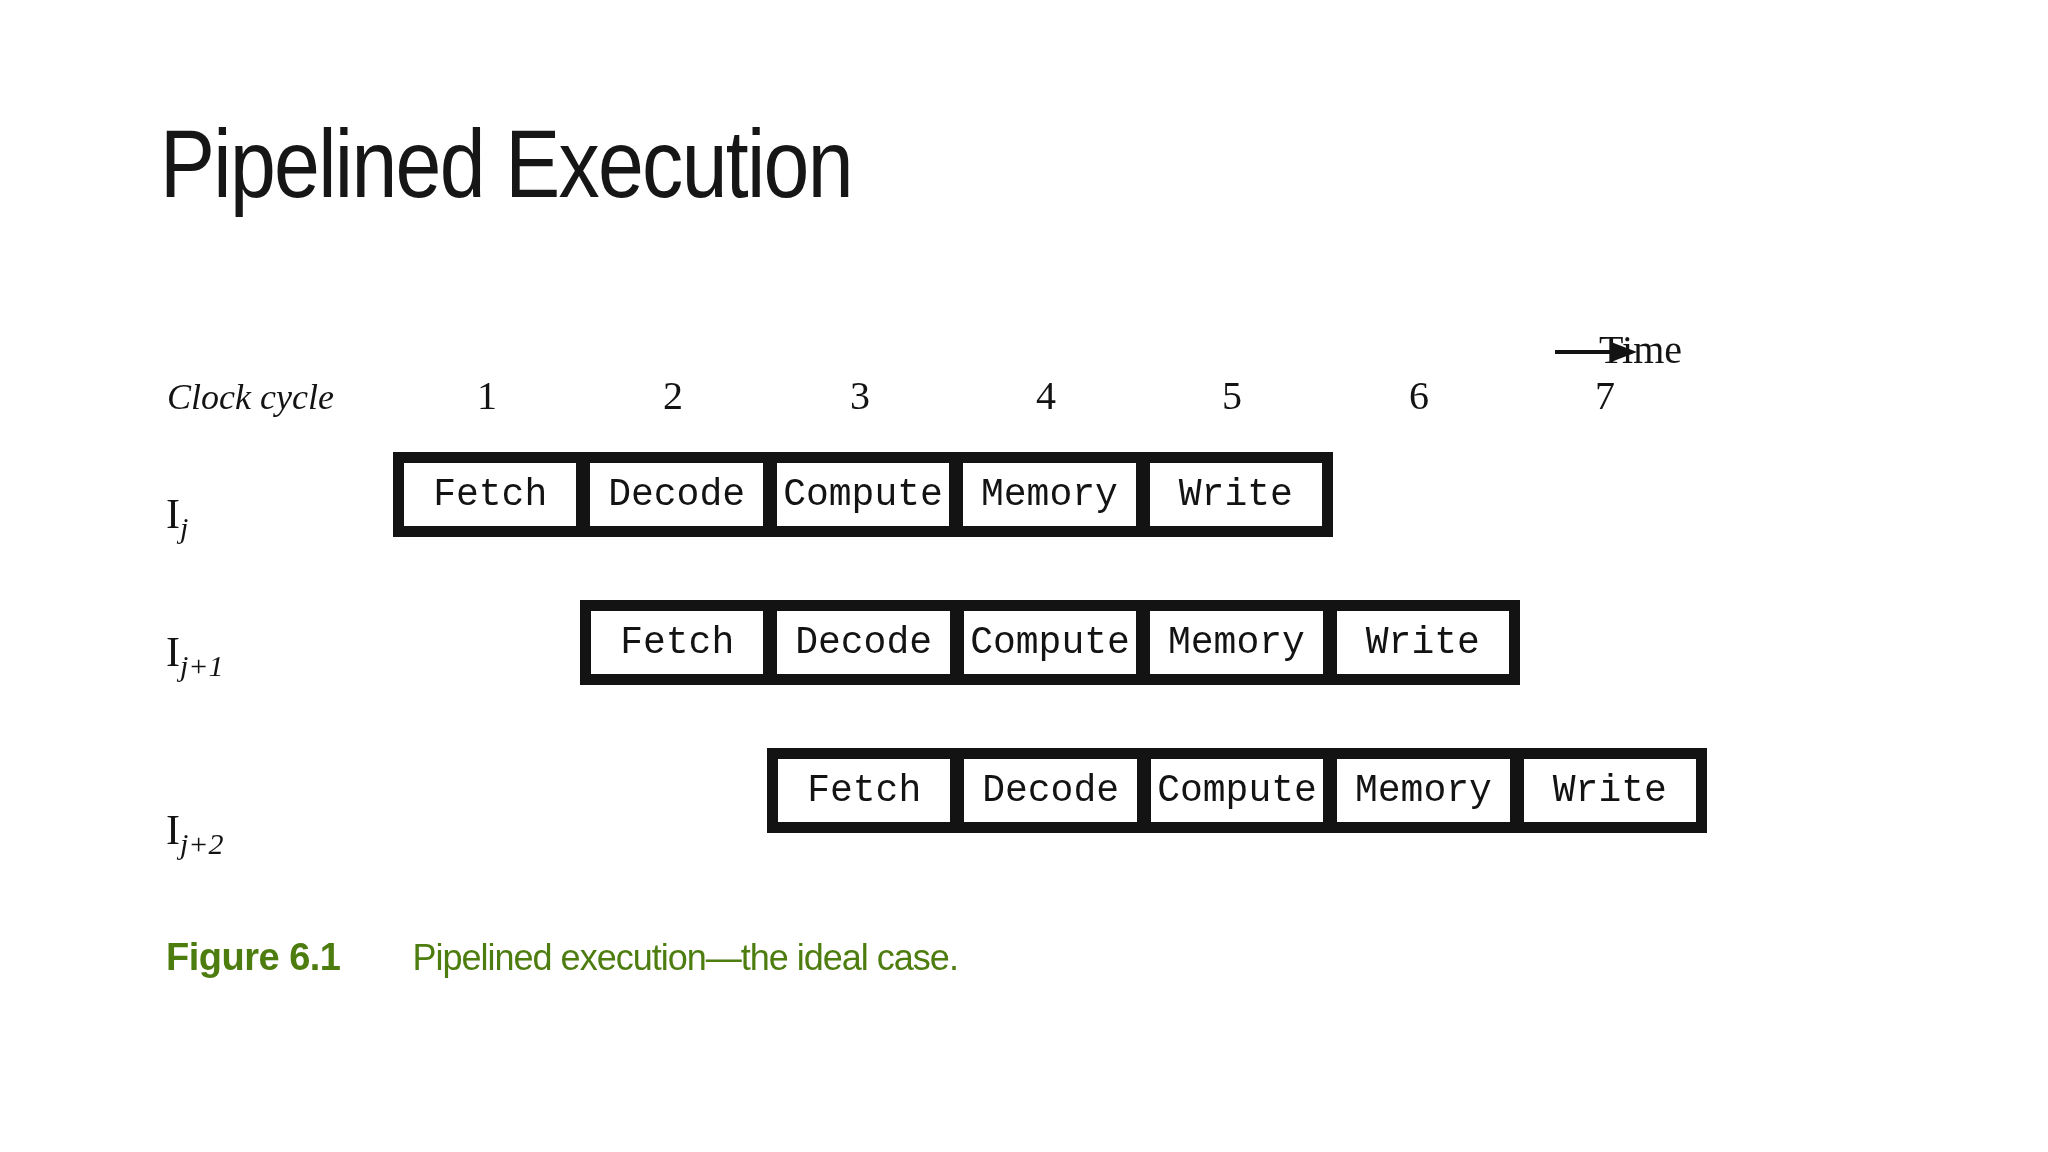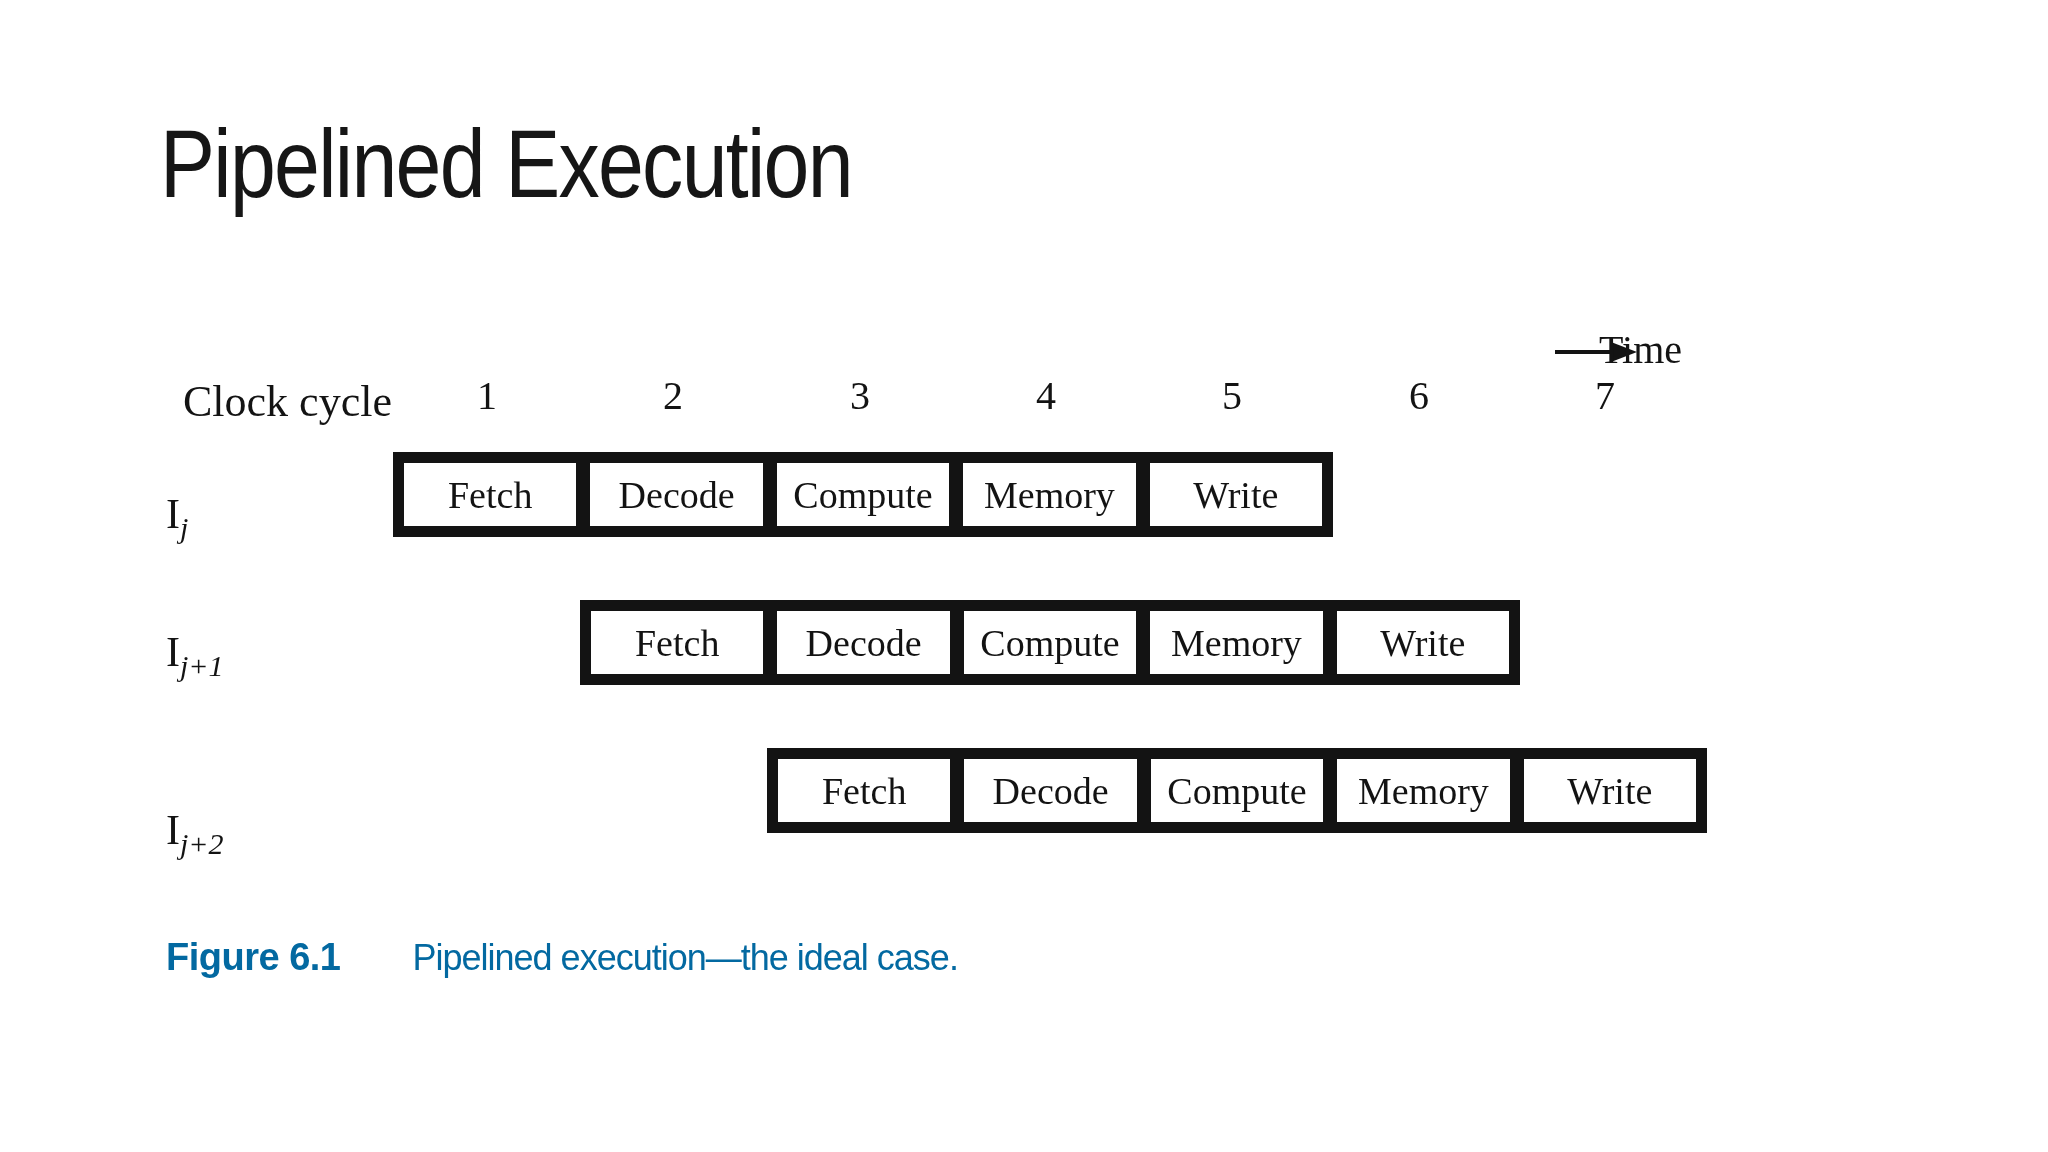--- a/index.html
+++ b/index.html
@@ -42,22 +42,22 @@
     border-top: 10px solid transparent;
     border-bottom: 10px solid transparent;
   }
   .time-label {
     position: absolute; left: 1599px; top: 326px;
     font-size: 40px; white-space: nowrap;
   }
 
   
   .clock-label {
-    position: absolute; left: 183px; top: 376px;
-    font-size: 44px; white-space: nowrap;
+    position: absolute; left: 167px; top: 376px;
+    font-size: 36px; white-space: nowrap; font-style: italic;
   }
   .cycle-num {
     position: absolute; top: 372px;
     transform: translateX(-50%);
     font-size: 40px;
   }
 
   
   .inst-label {
     position: absolute; left: 166px;
@@ -81,30 +81,30 @@
     gap: 8px;
   }
   .stage-cell {
     flex: 1 1 0;
     background: #ffffff;
     border: 3px solid #131313;
     display: flex;
     align-items: center;
     justify-content: center;
     font-size: 38px;
-    font-family: Liberation Serif, serif;
+    font-family: Liberation Mono, monospace;
     color: #131313;
     text-align: center;
   }
 
   
   .caption {
     position: absolute; left: 166px; top: 893px;
     display: flex; align-items: baseline;
-    color: #0369a1;
+    color: #4d7c0f;
     white-space: nowrap;
   }
   .caption .cap-label {
     font-size: 38px; font-weight: 700; letter-spacing: -0.5px;
   }
   .caption .cap-text {
     margin-left: 72px;
     font-size: 36px; letter-spacing: -1px; margin-top: 44px;
   }
 </style>

